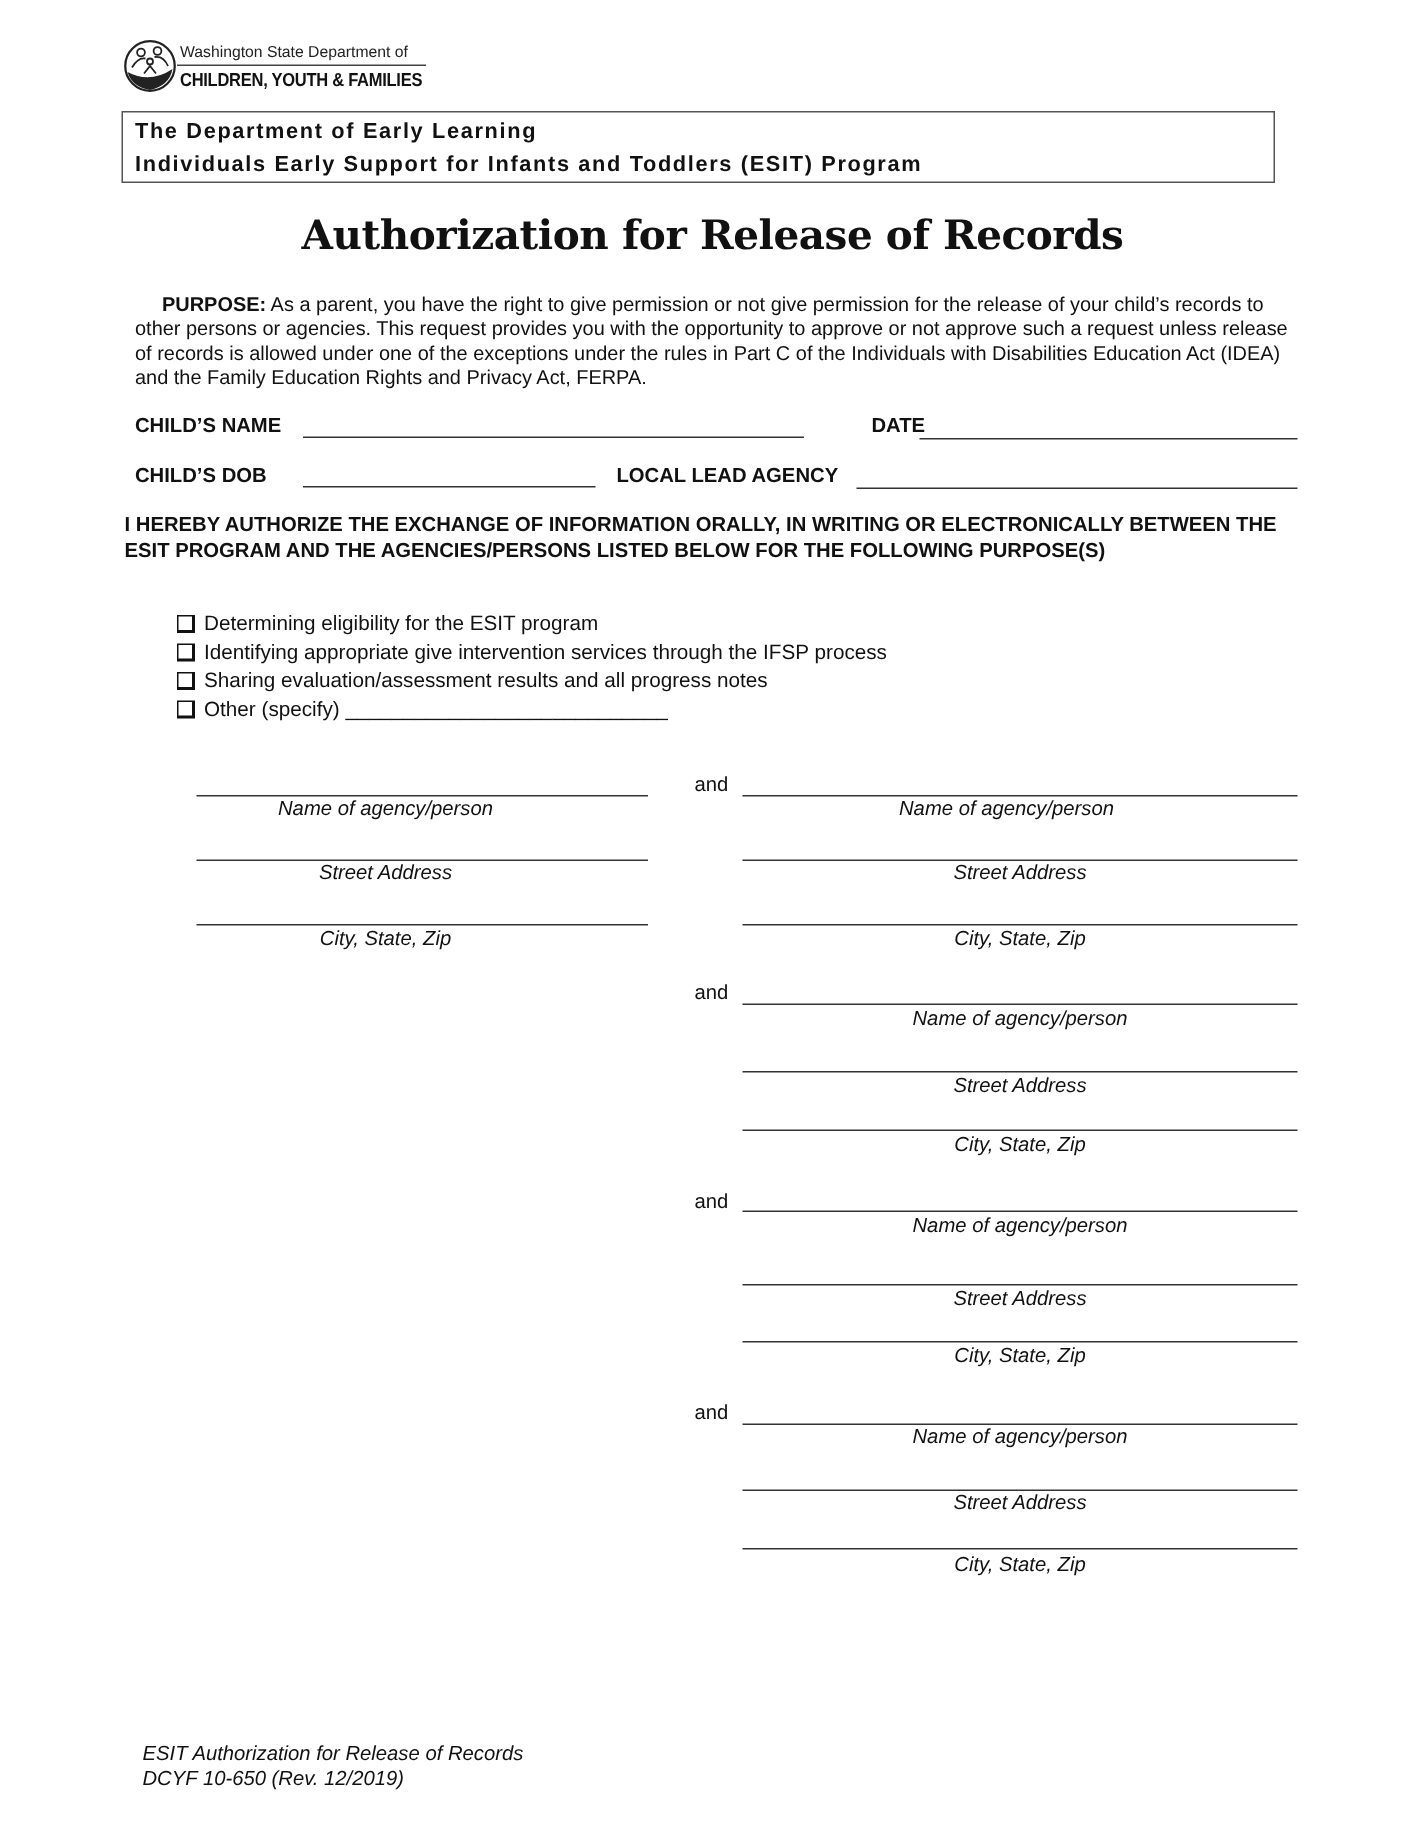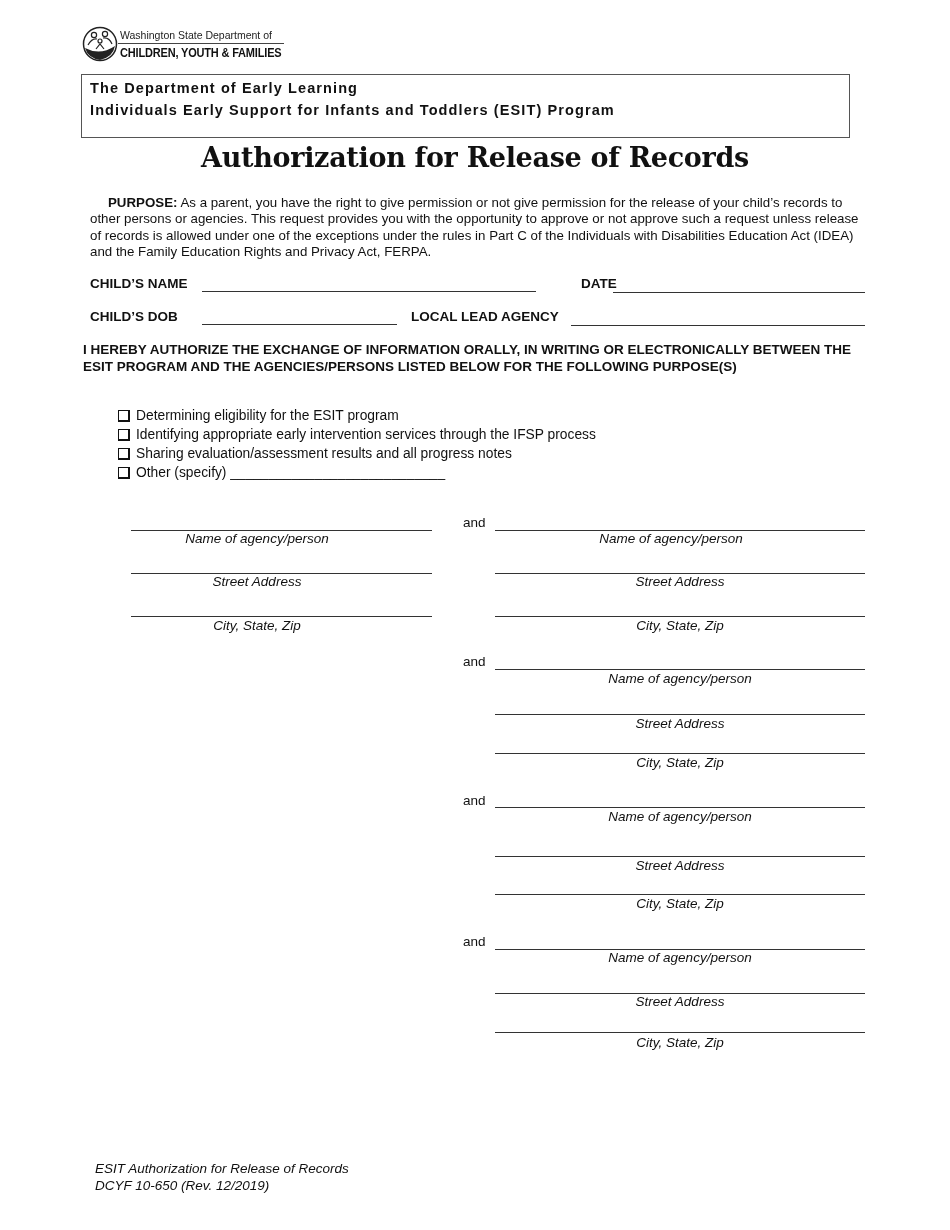--- a/index.html
+++ b/index.html
@@ -8,21 +8,21 @@
     .abs { position: absolute; }
 
     
     .logo { left: 82px; top: 26px; width: 210px; height: 40px; }
     .logo-circle { position: absolute; left: 0; top: 0; width: 36px; height: 36px; }
     .logo-line1 { position: absolute; left: 38px; top: 3px; font-size: 10.5px; color: #222; white-space: nowrap; }
     .logo-rule { position: absolute; left: 36px; top: 17px; width: 166px; height: 1px; background: #444; }
     .logo-line2 { position: absolute; left: 38px; top: 20px; font-size: 12.5px; font-weight: bold; color: #111; white-space: nowrap; letter-spacing: -0.2px; transform: scaleX(0.88); transform-origin: left; }
 
     
-    .header-box { left: 81px; top: 74px; width: 769px; height: 64px; border: 1px solid #555; }
+    .header-box { left: 81px; top: 74px; width: 769px; height: 48px; border: 1px solid #555; }
     .header-line { position: absolute; left: 8px; font-size: 14.5px; font-weight: bold; letter-spacing: 1.1px; white-space: nowrap; }
     .header-line.l1 { top: 5px; }
     .header-line.l2 { top: 27px; }
 
     
     .title { left: 0; width: 950px; top: 142px; text-align: center; font-family: "DejaVu Serif", serif; font-weight: bold; font-size: 27px; color: #111; letter-spacing: -0.3px; }
 
     
     .purpose { left: 90px; top: 195px; width: 775px; font-size: 13.3px; line-height: 16.4px; }
     .purpose b { font-weight: bold; margin-left: 18px; }
@@ -86,21 +86,21 @@
 <div class="abs auth">
   <div class="bold">I HEREBY AUTHORIZE THE EXCHANGE OF INFORMATION ORALLY, IN WRITING OR ELECTRONICALLY BETWEEN THE ESIT PROGRAM AND THE AGENCIES/PERSONS LISTED BELOW FOR THE FOLLOWING PURPOSE(S)</div>
 </div>
 
 <div class="abs check-item" style="top:408px;">
   <span class="checkbox"></span>
   <span>Determining eligibility for the ESIT program</span>
 </div>
 <div class="abs check-item" style="top:427px;">
   <span class="checkbox"></span>
-  <span>Identifying appropriate early intervention services through the IFSP process</span>
+  <span>Identifying appropriate give intervention services through the IFSP process</span>
 </div>
 <div class="abs check-item" style="top:446px;">
   <span class="checkbox"></span>
   <span>Sharing evaluation/assessment results and all progress notes</span>
 </div>
 <div class="abs check-item" style="top:465px;">
   <span class="checkbox"></span>
   <span>Other (specify) ____________________________</span>
 </div>
 

